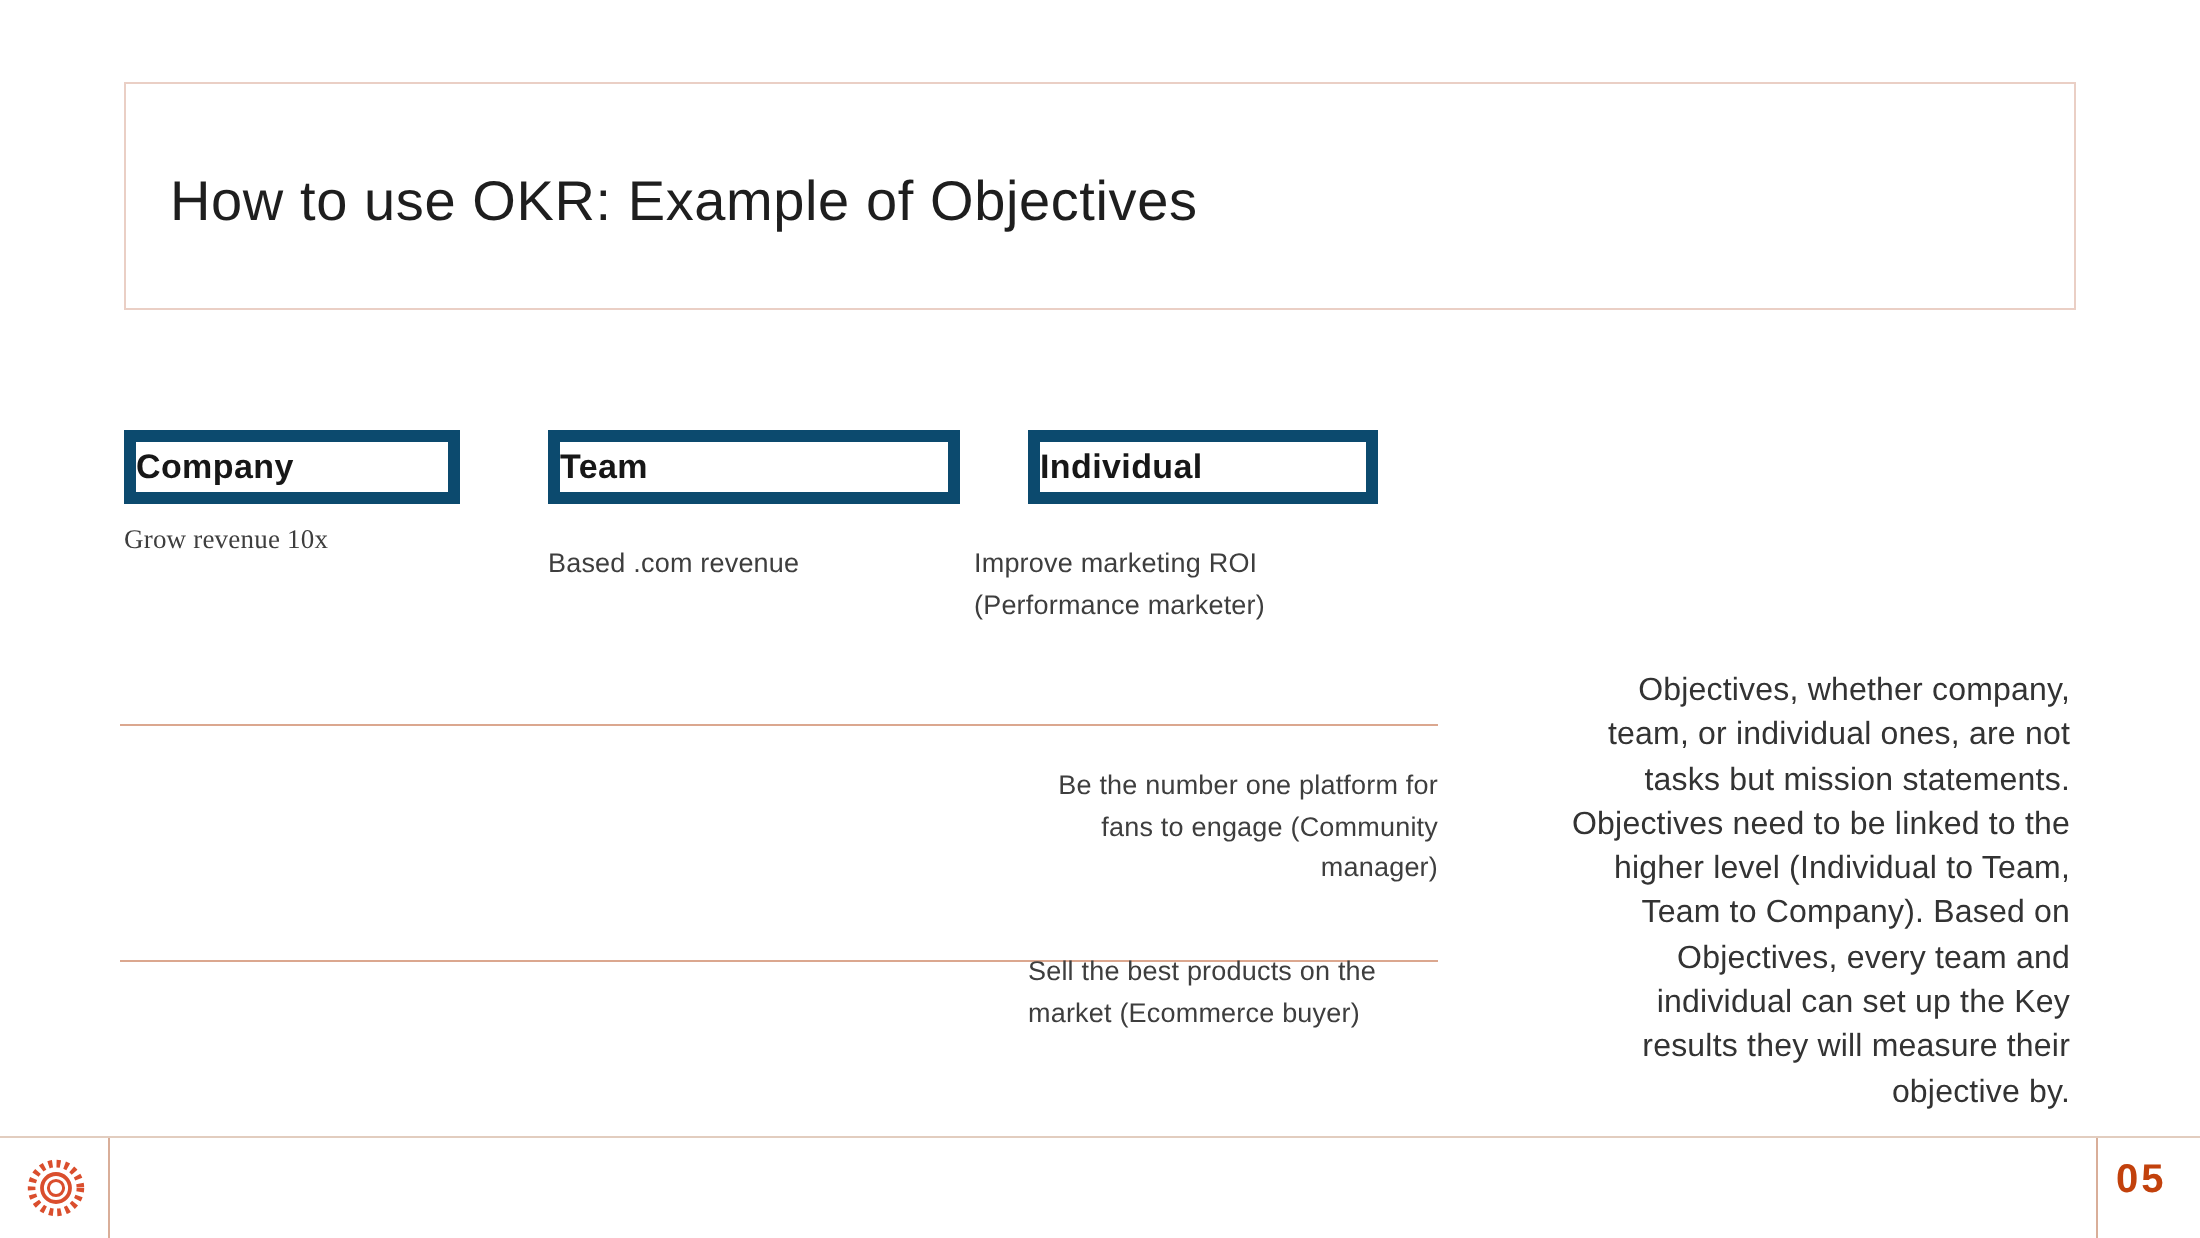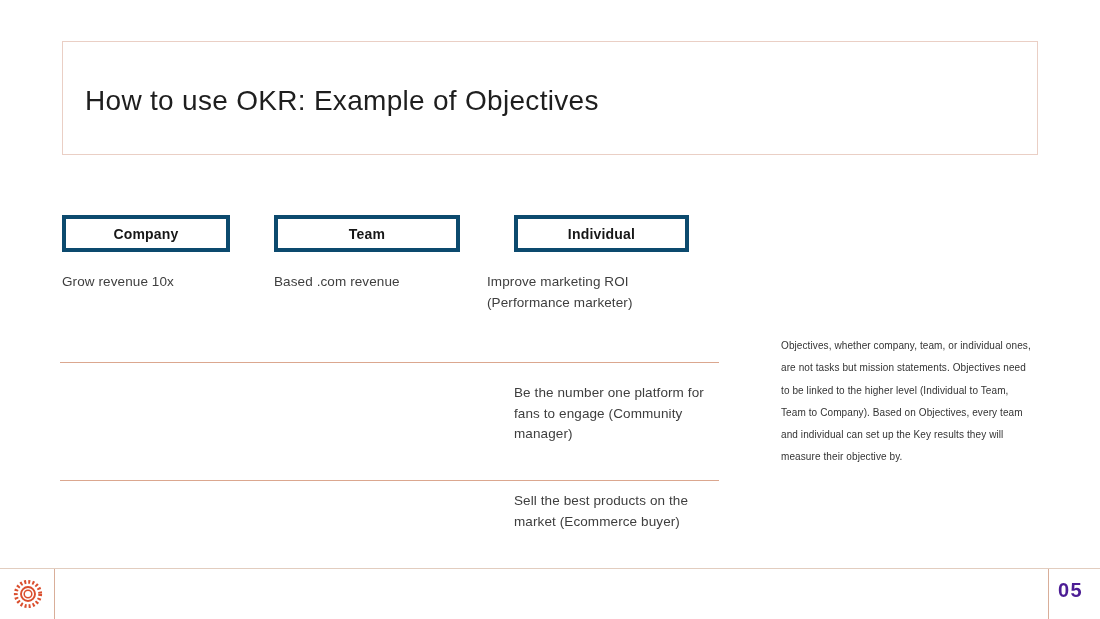--- a/index.html
+++ b/index.html
@@ -30,64 +30,65 @@
     font-weight:500;
     color:#1e1e1e;
     letter-spacing:0.3px;
     margin-top:25px;
   }
 
   
   .col-header {
     position:absolute;
     top:215px; height:37px;
-    border:4px solid #0c4a6e;
-    display:flex; align-items:center; justify-content:center;
-    font-size:14px;
+    border:6px solid #0c4a6e;
+    display:flex; align-items:center; 
+    font-size:17px;
     font-weight:700;
     color:#171717;
     letter-spacing:0.2px;
     background:#ffffff;
   }
   .col-header.company    { left:62px;  width:168px; }
-  .col-header.team       { left:274px; width:186px; }
+  .col-header.team       { left:274px; width:206px; }
   .col-header.individual { left:514px; width:175px; }
 
   
   .cell {
     position:absolute;
     font-size:13.5px;
     line-height:20.5px;
     color:#3e3e3e;
     letter-spacing:0.1px;
   }
-  .cell.c1r1 { left:62px;  top:272px; width:190px; }
+  .cell.c1r1 { left:62px;  top:260px; width:190px;font-family:Liberation Serif, serif; }
   .cell.c2r1 { left:274px; top:272px; width:200px; }
   .cell.c3r1 { left:487px; top:272px; width:215px; }
-  .cell.c3r2 { left:514px; top:383px; width:205px; }
-  .cell.c3r3 { left:514px; top:491px; width:215px; }
+  .cell.c3r2 { left:514px; top:383px; width:205px;text-align:right; }
+  .cell.c3r3 { left:514px; top:476px; width:215px; }
 
   
   .divider {
     position:absolute;
     left:60px; width:659px; height:1px;
     background:#dba78f;
   }
   .divider.d1 { top:362px; }
   .divider.d2 { top:480px; }
 
   
   .note {
     position:absolute;
     left:781px; top:335px;
     width:254px;
-    font-size:10px;
+    font-size:16px;
     line-height:22.3px;
     color:#333333;
     letter-spacing:0.1px;
+    text-align:right;
   }
 
   
   .footer-hline {
     position:absolute;
     left:0; top:568px;
     width:1100px; height:1px;
     background:#e2cdbf;
   }
   .footer-vline {
@@ -100,21 +101,21 @@
   .footer-logo {
     position:absolute;
     left:13px; top:579px;
     width:30px; height:30px;
   }
   .page-number {
     position:absolute;
     left:1058px; top:579px;
     font-size:20px;
     font-weight:800;
-    color:#4c1d95;
+    color:#c2410c;
     letter-spacing:1.5px;
   }
 </style>
 </head>
 <body>
 
 <div class="slide">
 
   <div class="title-box">
     <div class="title-text">

